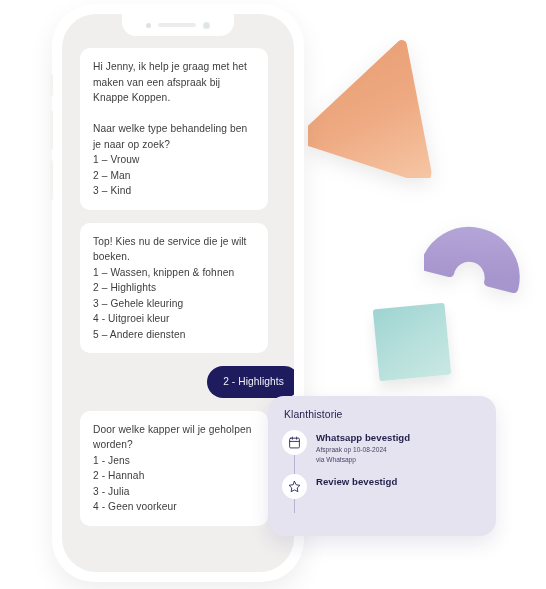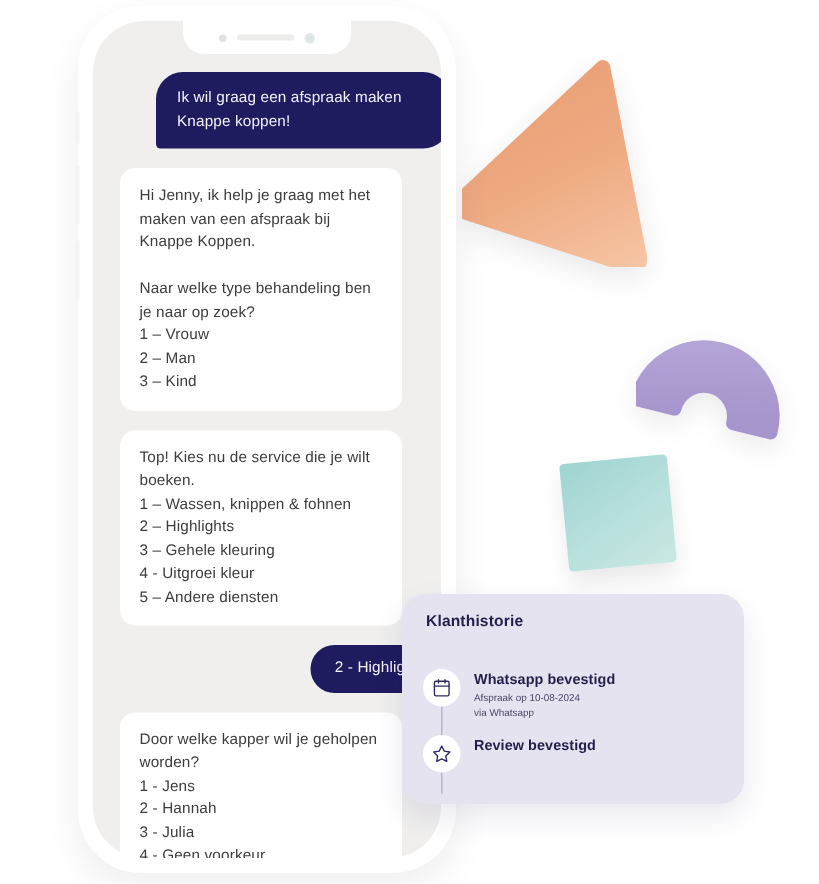--- a/index.html
+++ b/index.html
@@ -104,22 +104,22 @@
     position:absolute;left:268px;top:396px;
     width:228px;height:140px;
     background:#e6e3f1;
     border-radius:16px;
     box-shadow:0 8px 20px rgba(40,30,90,.10);
     padding:13px 16px 0 14px;
     box-sizing:border-box;
     overflow:hidden;
   }
   .card-title{
-    font-size:10.4px;font-weight:bold;color:#211f4a;
-    letter-spacing:.1px;margin:0 0 26px 2px;
+    font-size:10.4px;font-weight:normal;color:#211f4a;
+    letter-spacing:.1px;margin:0 0 10px 2px;
   }
   .timeline{position:relative;}
   .tl-line{
     position:absolute;left:12px;top:12px;bottom:-14px;width:1px;
     background:#b9b2d2;
   }
   .tl-item{
     display:flex;align-items:flex-start;gap:9px;
     position:relative;margin-bottom:9px;
   }
@@ -171,23 +171,20 @@
     <div class="side-btn sb3"></div>
 
     <div class="phone-inner">
       <div class="notch">
         <span class="cam"></span>
         <span class="speaker"></span>
         <span class="sensor"></span>
       </div>
 
       <div class="chat" id="chat">
-          <div class="row out">
-            <div class="bubble out first">Ik wil graag een afspraak maken Knappe koppen!</div>
-          </div>
           <div class="row in">
             <div class="bubble in">Hi Jenny, ik help je graag met het maken van een afspraak bij Knappe Koppen.
 
 Naar welke type behandeling ben je naar op zoek?
 1 – Vrouw
 2 – Man
 3 – Kind</div>
           </div>
           <div class="row in">
             <div class="bubble in">Top! Kies nu de service die je wilt boeken.

